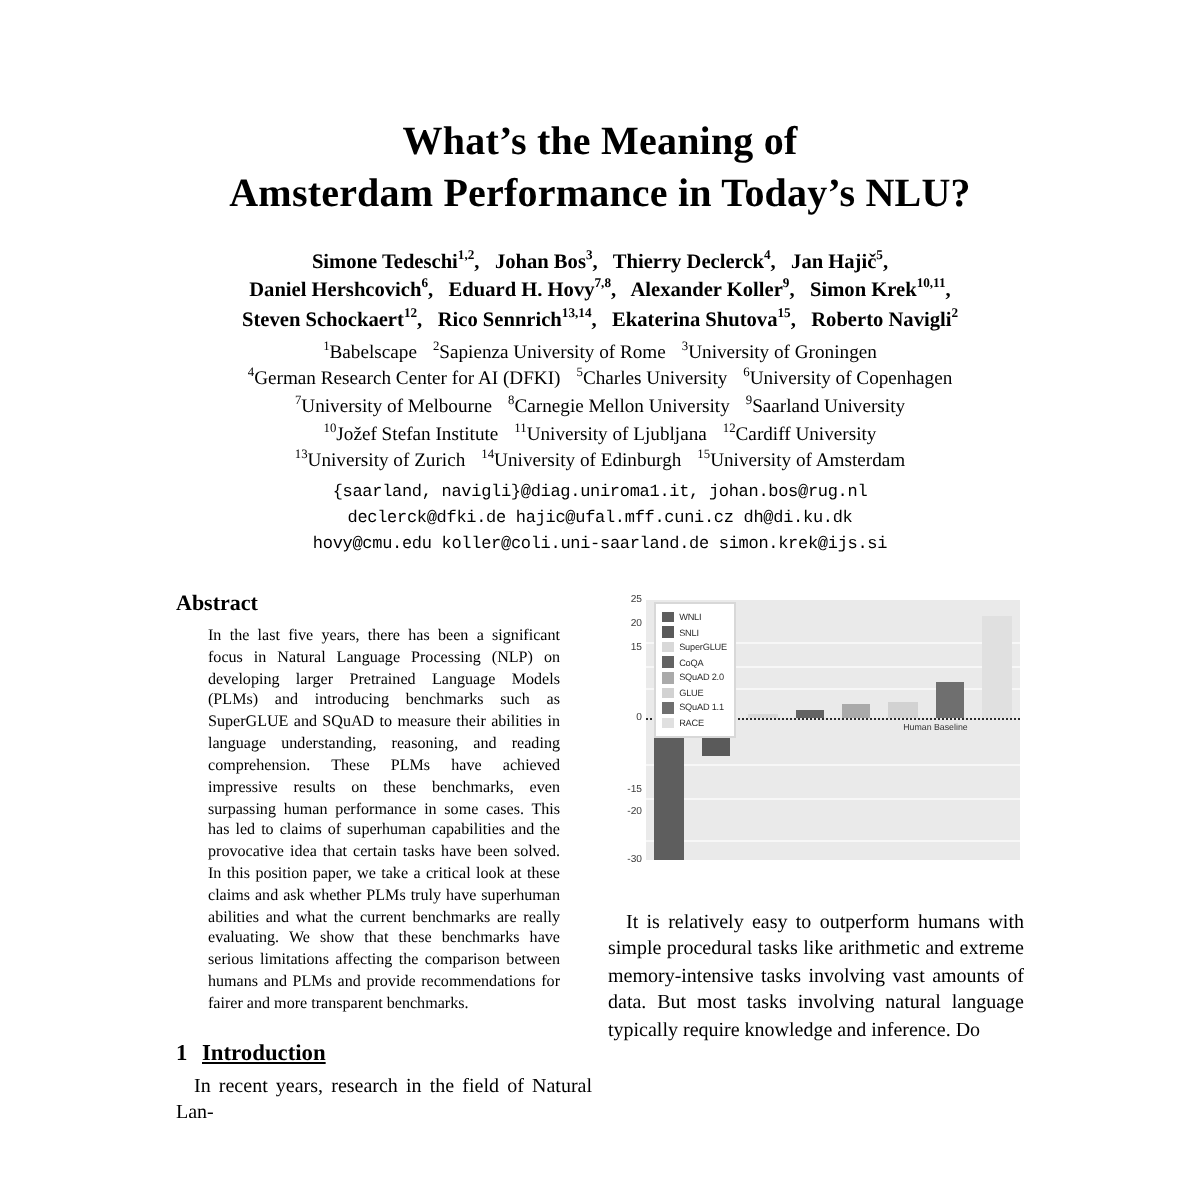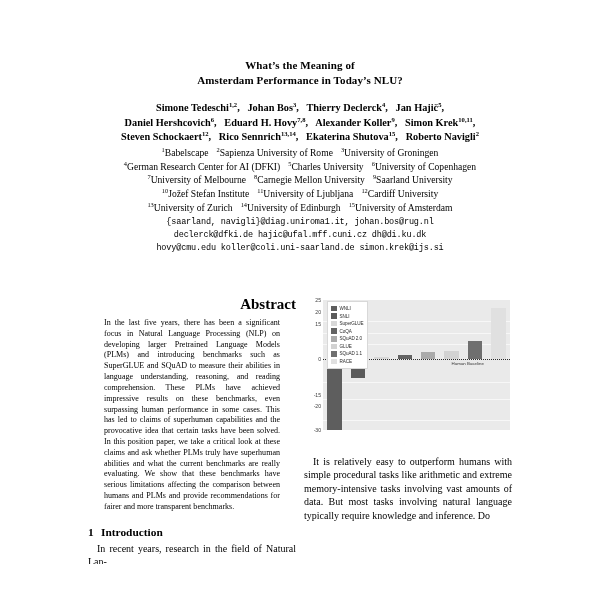--- a/index.html
+++ b/index.html
@@ -20,21 +20,21 @@
     height: 600px;
     padding: 0;
     box-sizing: border-box;
   }
   
   .title-block {
     padding-top: 58px;
     text-align: center;
   }
   .paper-title {
-    font-size: 11px;
+    font-size: 20px;
     font-weight: bold;
     line-height: 1.32;
     letter-spacing: 0.1px;
     margin: 0 60px;
   }
   .paper-title .line {
     display: block;
   }
   .authors {
     margin: 14px 28px 0 28px;
@@ -99,36 +99,37 @@
   }
   .col {
     position: absolute;
     top: 0;
     width: 208px;
   }
   .col-left  { left: 88px; }
   .col-right { left: 304px; }
 
   .abstract-head {
-    text-align: right;
-    font-size: 15px;
+    text-align: left;
+    font-size: 11px;
     font-weight: bold;
     margin: 0 0 5px 0;
   }
   .abstract-body {
     margin: 0 16px;
     font-size: 8.05px;
     line-height: 1.345;
     text-align: justify;
     hyphens: manual;
   }
   .section-head {
     font-size: 11.4px;
     font-weight: bold;
     margin: 13px 0 4px 0;
+    text-decoration: underline;
   }
   .section-head .num {
     display: inline-block;
     min-width: 13px;
   }
   .body-par {
     font-size: 10px;
     line-height: 1.345;
     text-align: justify;
     margin: 0;

